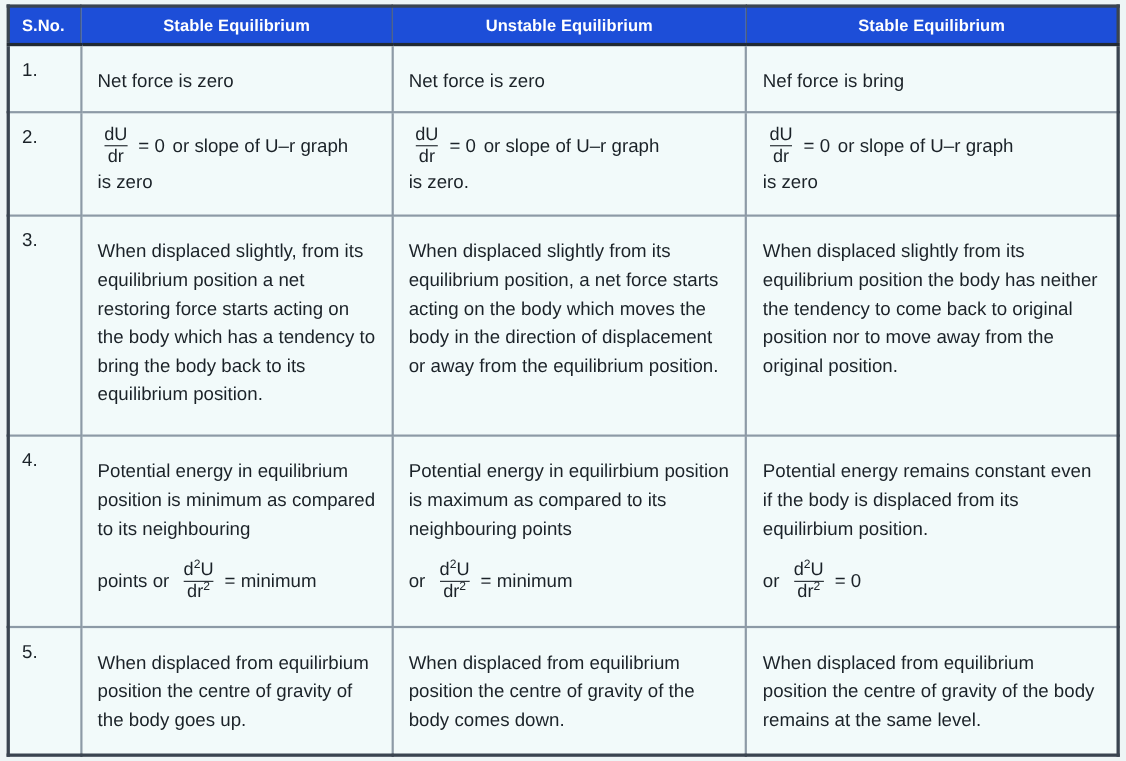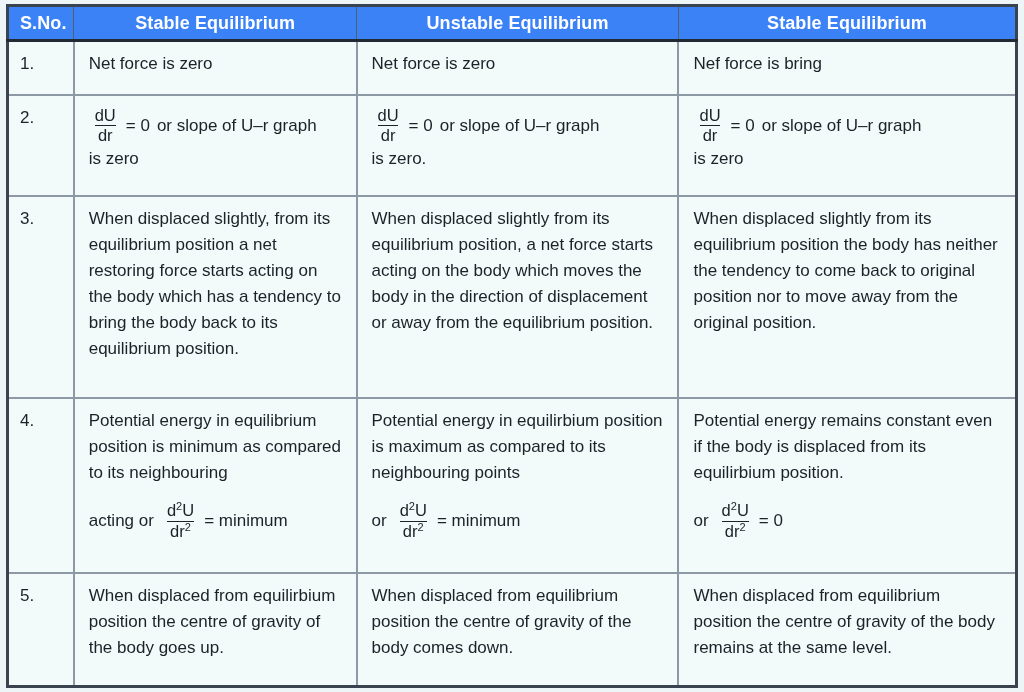--- a/index.html
+++ b/index.html
@@ -38,23 +38,23 @@
     background: #f2fafa;
   }
 
   .eq-table col.c-sno   { width: 66px;  }
   .eq-table col.c-stab  { width: 282px; }
   .eq-table col.c-unst  { width: 321px; }
   .eq-table col.c-neut  { width: 337px; }
 
   
   thead th {
-    background: #3b82f6;
+    background: #1d4ed8;
     color: #ffffff;
-    font-size: 18px;
+    font-size: 15px;
     font-weight: bold;
     text-align: center;
     letter-spacing: 0.1px;
     height: 35px;
     padding: 0 4px;
     border-right: 1px solid #51606d;
     border-bottom: 3px solid #222a33;
     box-sizing: border-box;
     white-space: nowrap;
   }
@@ -77,21 +77,21 @@
   tbody td:last-child { border-right: none; }
 
   td.sno {
     text-align: left;
     padding-left: 11px;
     padding-right: 4px;
     font-size: 17px;
     color: #1b2228;
   }
 
-  .cell-text { display: block; }
+  .cell-text { display: block; margin-top: 10px; }
 
   
   .math-line {
     display: flex;
     align-items: center;
     flex-wrap: wrap;
     line-height: 20px;
     margin: 2px 0 0 0;
   }
   .math-line .lead {
@@ -223,21 +223,21 @@
           <span class="cell-text">When displaced slightly from its equilibrium position the body has neither the tendency to come back to original position nor to move away from the original position.</span>
         </td>
       </tr>
 
       <tr>
         <td class="sno">4.</td>
 
         <td>
           <span class="cell-text">Potential energy in equilibrium position is minimum as compared to its neighbouring</span>
           <div class="math-line gap-sm">
-            <span class="lead">acting or</span>
+            <span class="lead">points or</span>
             <span class="frac">
               <span class="num"><span>d</span><sup>2</sup><span>U</span></span>
               <span class="den"><span>dr</span><sup>2</sup></span>
             </span>
             <span class="rel">= minimum</span>
           </div>
         </td>
 
         <td>
           <span class="cell-text">Potential energy in equilirbium position is maximum as compared to its neighbouring points</span>

